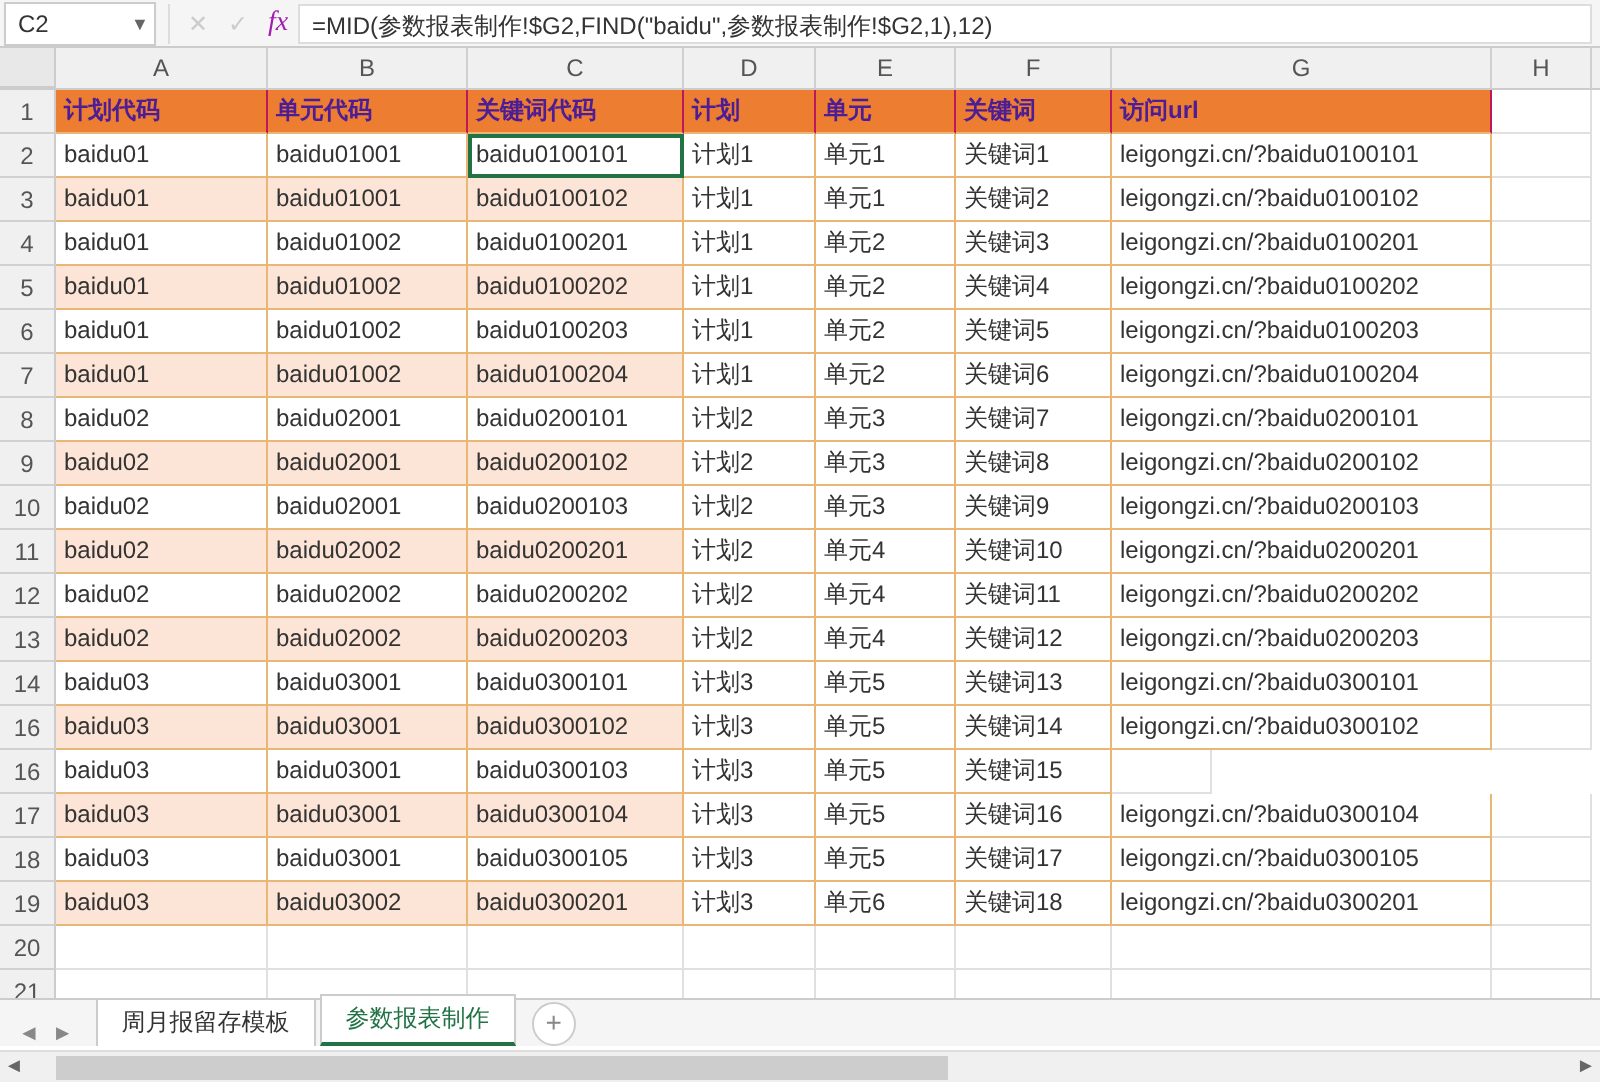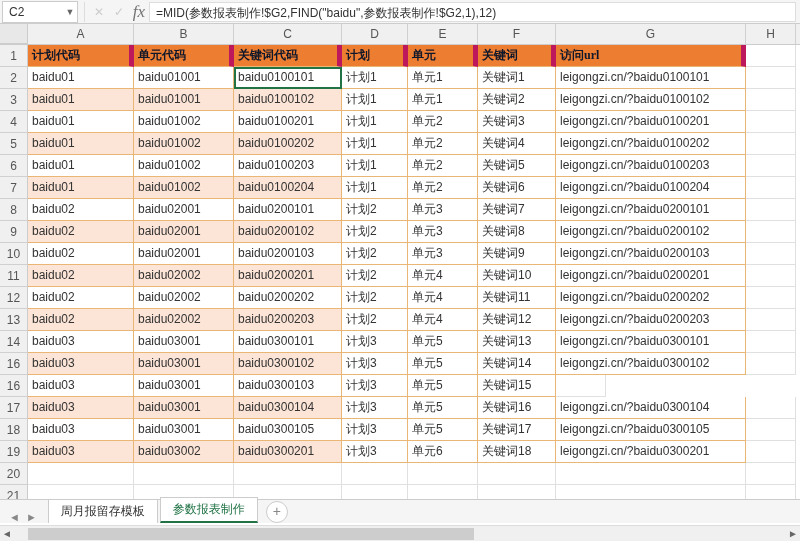--- a/index.html
+++ b/index.html
@@ -4,31 +4,31 @@
 <style>
   * { box-sizing: border-box; margin: 0; padding: 0; }
   body { font-family: "Microsoft YaHei", Arial, sans-serif; font-size: 12px; color: #333; background: #fff; width: 800px; height: 541px; overflow: hidden; position: relative; }
   .formula-bar { display: flex; align-items: center; height: 24px; border-bottom: 1px solid #ccc; background: #f5f5f5; }
   .name-box { display: flex; align-items: center; height: 22px; border: 1px solid #ccc; background: #fff; margin: 18px 2px; }
   .name-box-val { width: 60px; padding: 0 6px; font-size: 12px; }
   .dd-icon { width: 14px; text-align: center; color: #666; font-size: 9px; }
   .fb-sep { width: 1px; height: 20px; background: #ddd; margin: 0 4px; }
   .fb-btn { width: 20px; text-align: center; color: #999; cursor: pointer; }
   .fb-btn.disabled { color: #ccc; }
-  .fx { font-style: italic; font-family: "Times New Roman"; font-size: 17px; color: #737373; width: 20px; text-align: center; }
+  .fx { font-style: italic; font-family: "Times New Roman"; font-size: 14px; color: #a21caf; width: 20px; text-align: center; }
   .formula-input { flex: 1; padding: 0 6px; font-size: 12px; color: #333; background: #fff; height: 20px; line-height: 20px; border: 1px solid #ddd; margin: 1px 4px 1px 0; }
   .grid-wrap { position: relative; }
   .col-headers { display: flex; background: #f0f0f0; border-bottom: 1px solid #ccc; }
   .rowhead-spacer { width: 28px; height: 20px; background: #e8e8e8; border-right: 1px solid #ccc; border-bottom: 1px solid #ccc; flex-shrink: 0; }
   .col-h { height: 20px; line-height: 20px; text-align: center; border-right: 1px solid #d0d0d0; background: #f0f0f0; color: #555; font-size: 12px; }
   .row { display: flex; height: 22px; }
   .row-h { width: 28px; flex-shrink: 0; text-align: center; line-height: 22px; background: #f0f0f0; border-right: 1px solid #ccc; border-bottom: 1px solid #d0d0d0; color: #555; font-size: 12px; }
   .cell { height: 22px; line-height: 21px; padding: 0 4px; border-right: 1px solid #eab676; border-bottom: 1px solid #eab676; overflow: hidden; white-space: nowrap; font-size: 12px; }
   .whitecell { border-right: 1px solid #e0e0e0; border-bottom: 1px solid #e0e0e0; }
-  .hdr-cell { background: #ed7d31; color: #0f172a; font-weight: bold; border-right: 5px solid #be185d; border-bottom: 1px solid #eab676; font-family: Liberation Serif, serif; }
+  .hdr-cell { background: #ed7d31; color: #4c1d95; font-weight: bold; border-right: 1px solid #be185d; border-bottom: 1px solid #eab676; }
   .stripe { background: #fce4d6; }
   .nostripe { background: #fff; }
   .col-A { width: 106px; }
   .col-B { width: 100px; }
   .col-C { width: 108px; }
   .col-D { width: 66px; }
   .col-E { width: 70px; }
   .col-F { width: 78px; }
   .col-G { width: 190px; }
   .col-H { width: 50px; }

